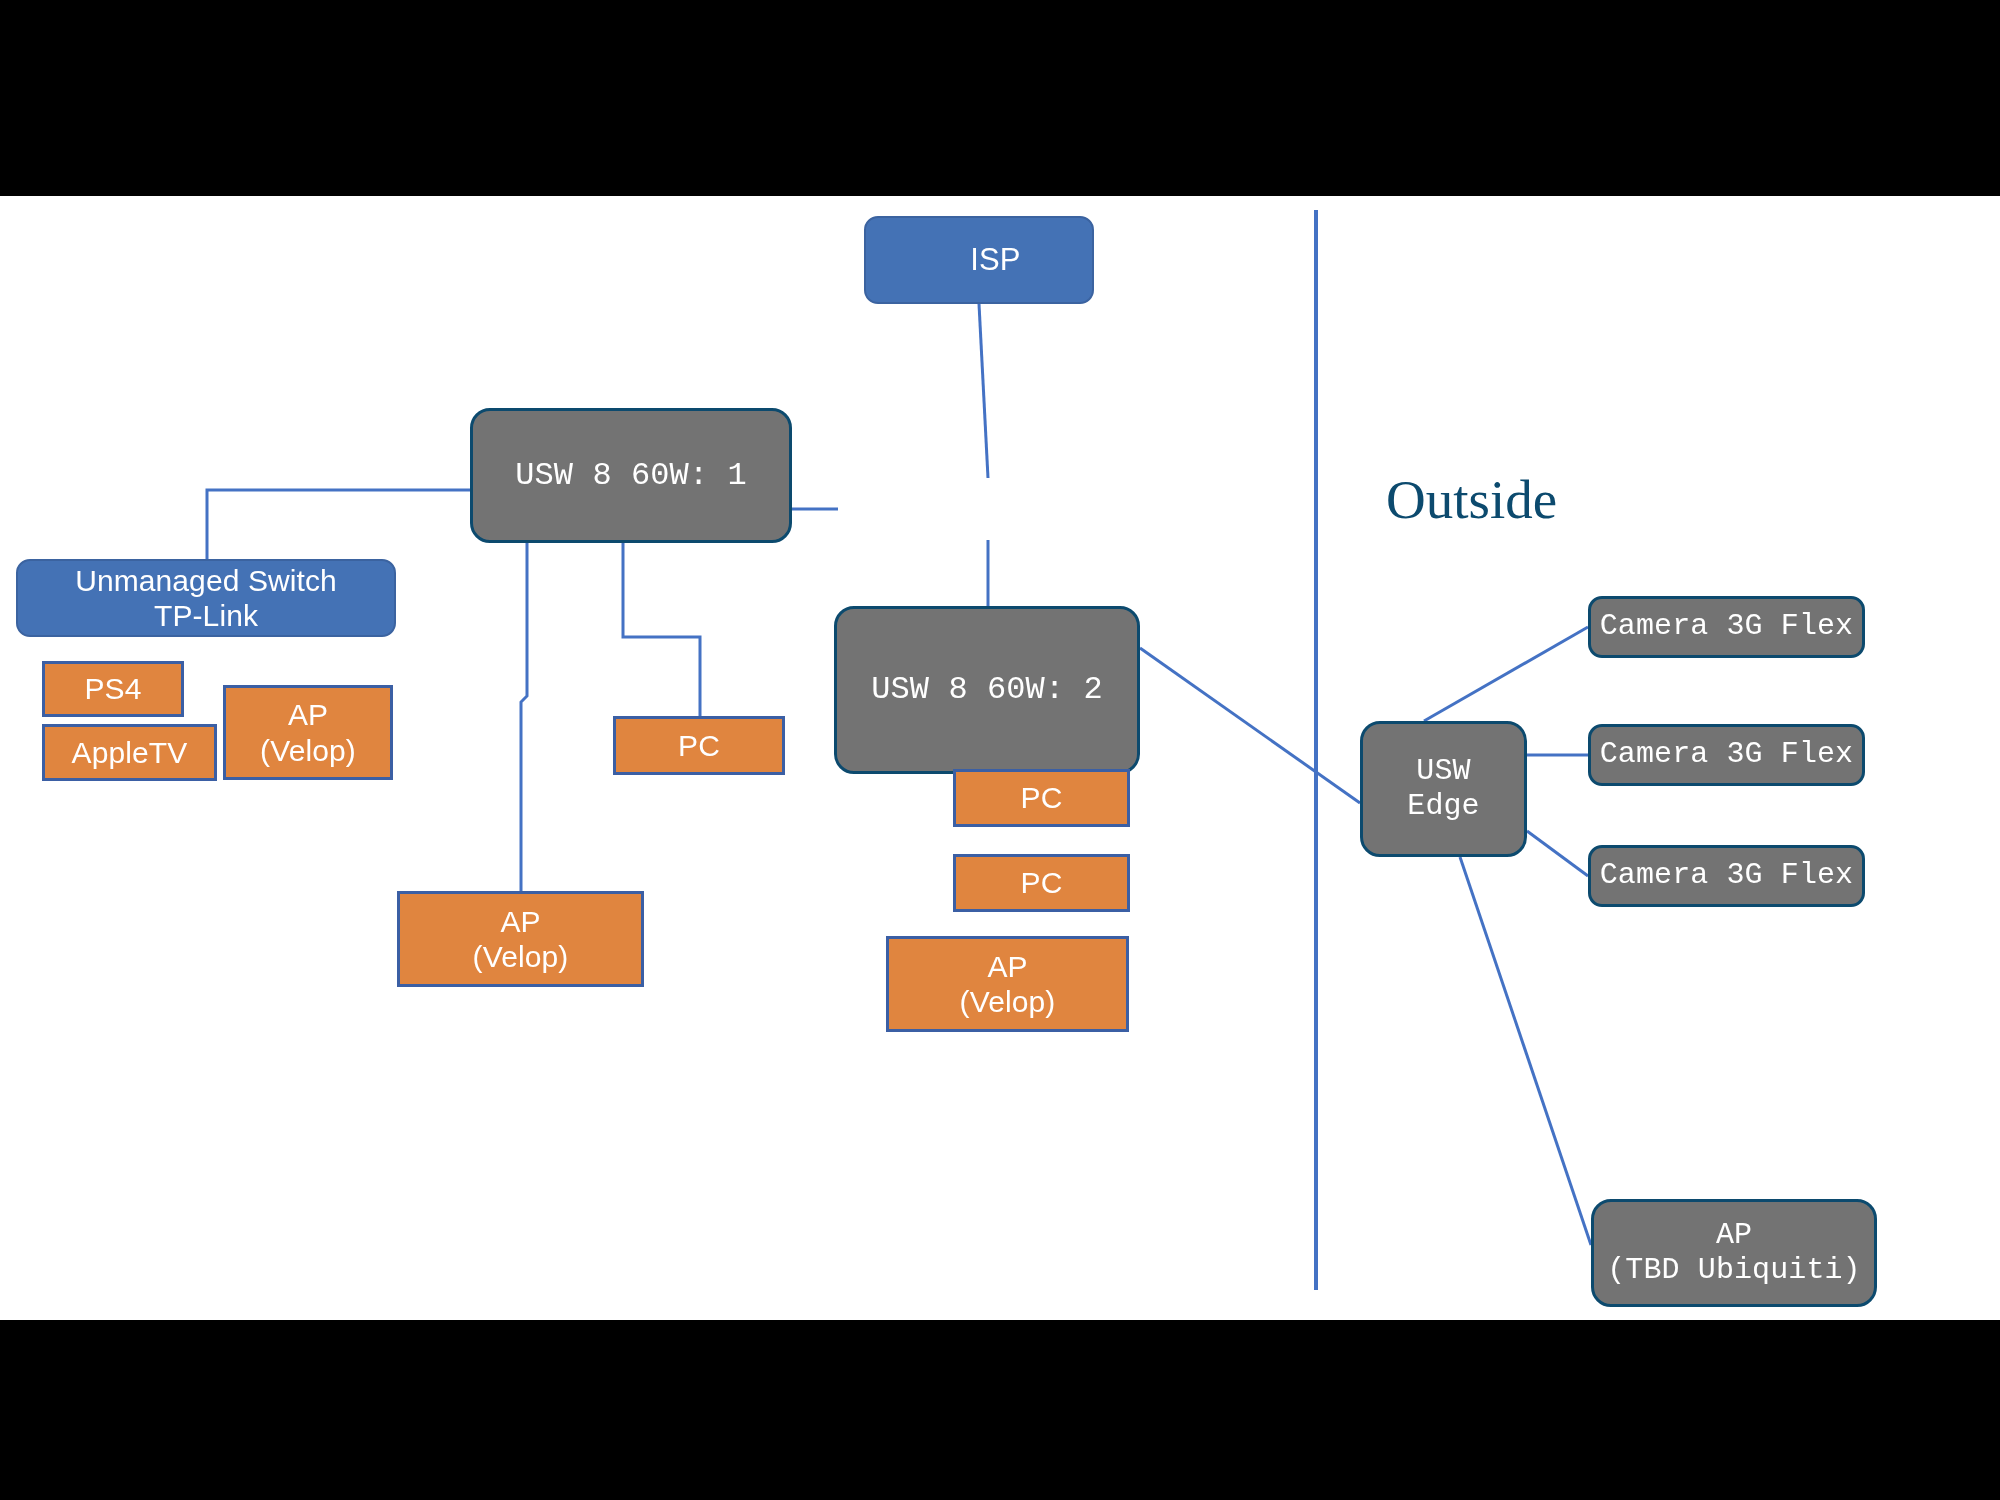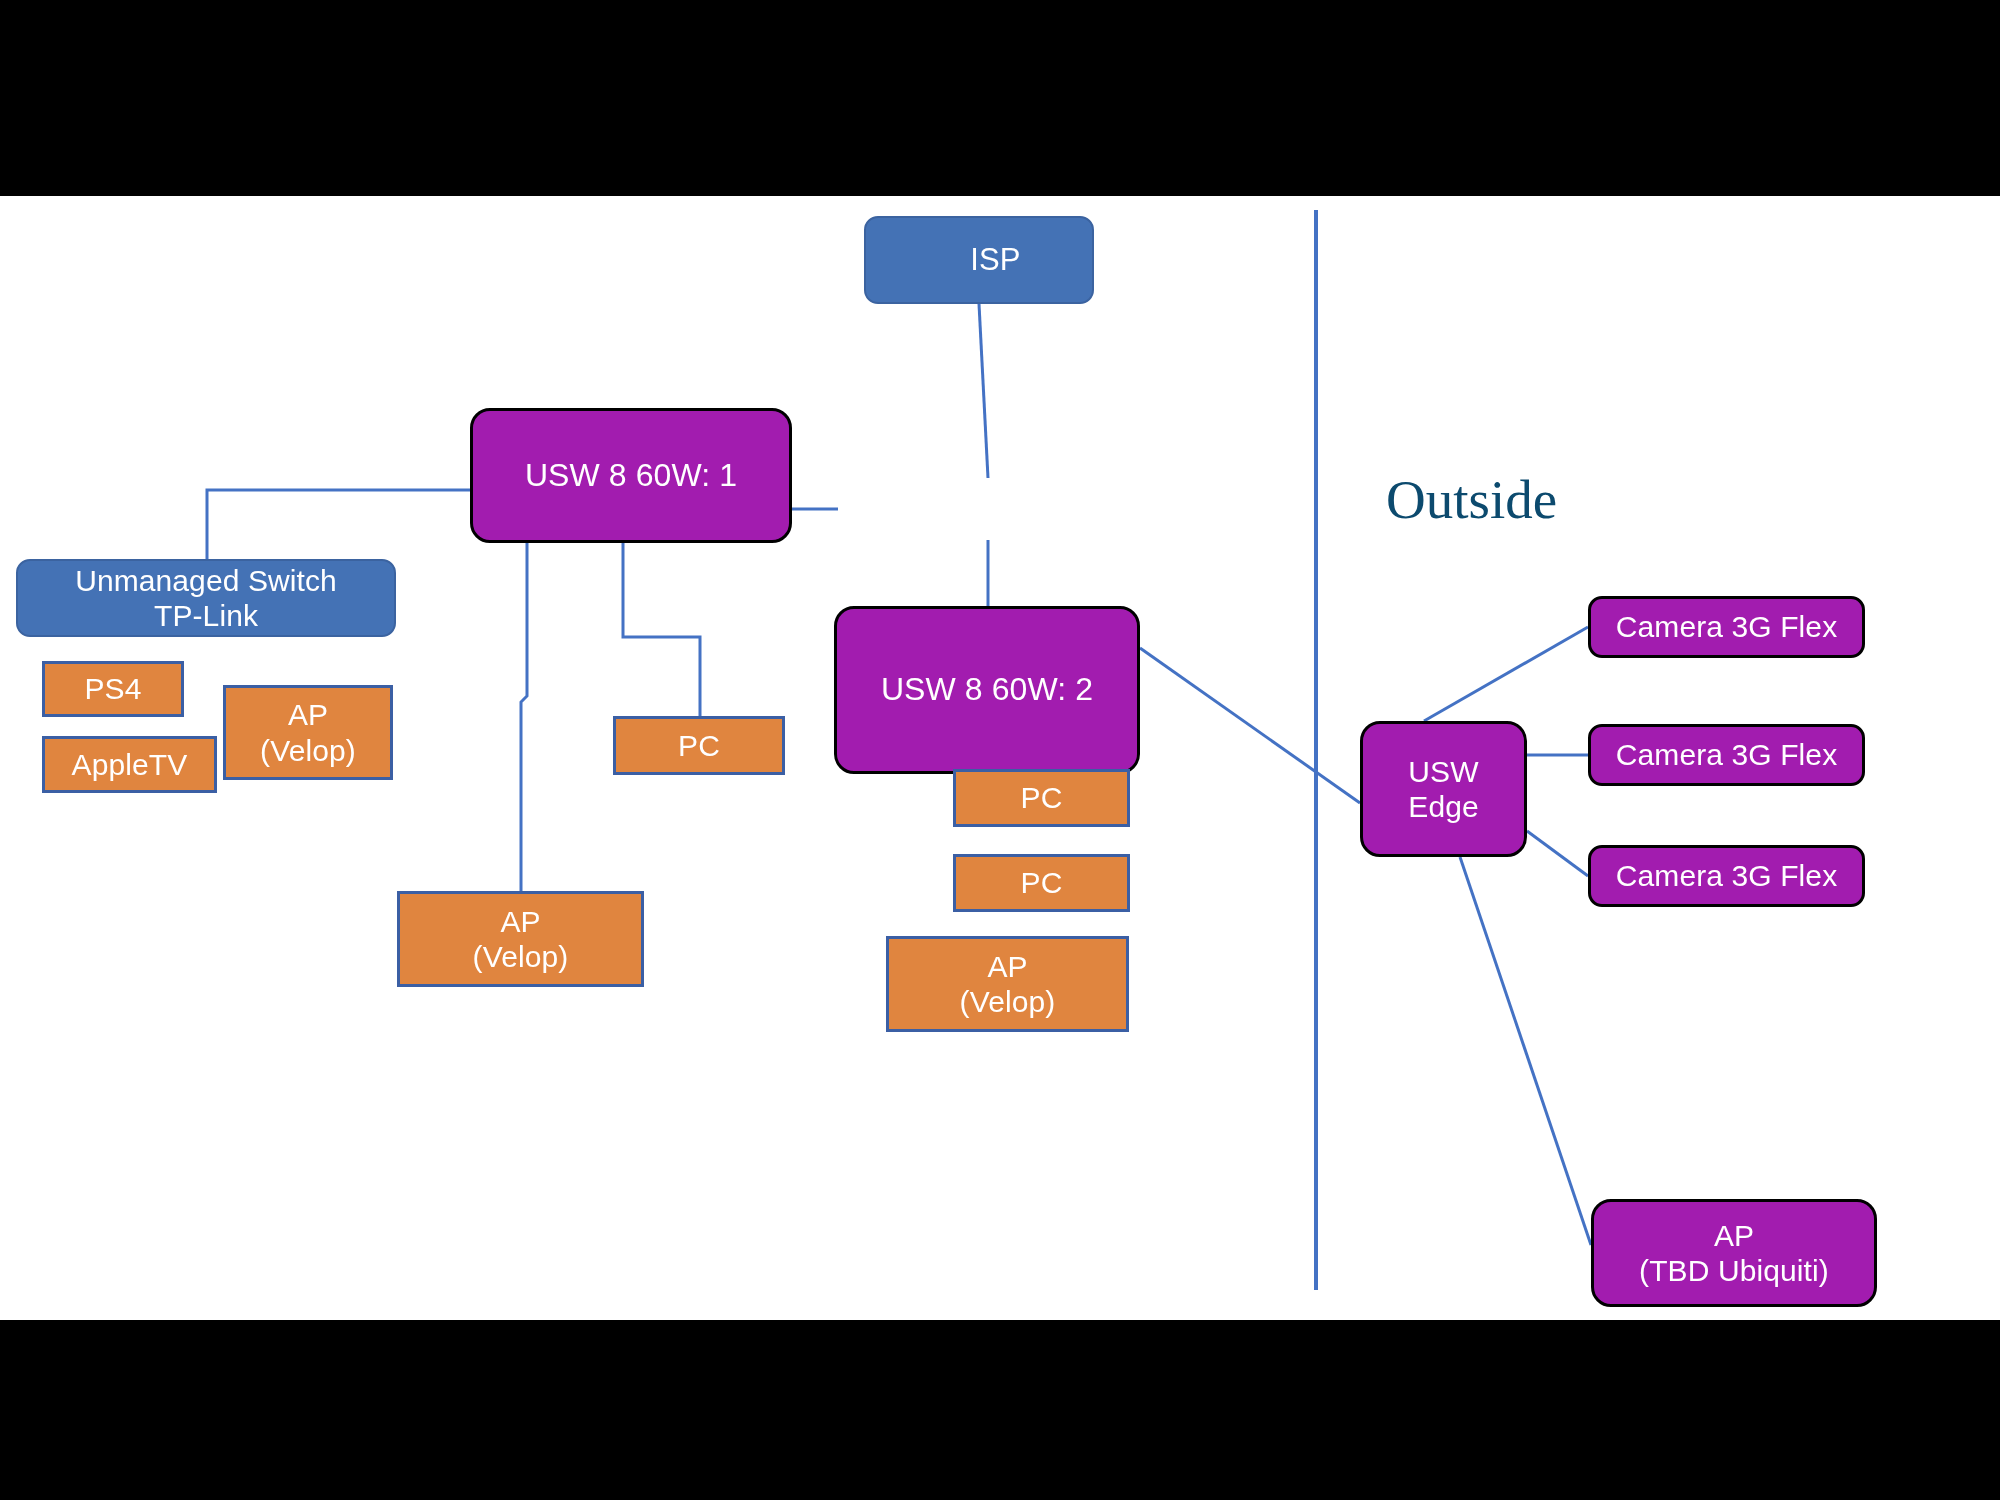--- a/index.html
+++ b/index.html
@@ -44,22 +44,23 @@
     line-height: 1.18;
     letter-spacing: 0.1px;
     white-space: pre-line;
     z-index: 5;
   }
   .blue {
     background: #4472b5;
     border: 2px solid #3b63a0;
   }
   .green {
-    background: #a21caf;
-    border: 3px solid #000000;
+    background: #737373;
+    border: 3px solid #0c4a6e;
+    font-family: Liberation Mono, monospace;
   }
   .orange {
     background: #e0853f;
     border: 3px solid #3b5fa4;
   }
   .rounded { border-radius: 14px; }
   .rounded-lg { border-radius: 20px; }
   .square { border-radius: 0; }
   .region-label {
     position: absolute;
@@ -108,21 +109,21 @@
     </svg>
 
     <div class="region-label" style="left:1386px; top:276px;">Outside</div>
 
     <div class="node blue rounded" style="left:864px;  top:20px;   width:230px; height:88px;  font-size:31px;padding-left:33px;">ISP</div>
     <div class="node green rounded-lg" style="left:470px; top:212px; width:322px; height:135px; font-size:32px;">USW 8 60W: 1</div>
     <div class="node green rounded-lg" style="left:834px; top:410px; width:306px; height:168px; font-size:32px;">USW 8 60W: 2</div>
     <div class="node blue rounded" style="left:16px;   top:363px;  width:380px; height:78px;  font-size:30px;">Unmanaged Switch
 TP-Link</div>
     <div class="node orange square" style="left:42px;   top:465px;  width:142px; height:56px;  font-size:30px;">PS4</div>
-    <div class="node orange square" style="left:42px;   top:540px;  width:175px; height:57px;  font-size:30px;">AppleTV</div>
+    <div class="node orange square" style="left:42px;   top:528px;  width:175px; height:57px;  font-size:30px;">AppleTV</div>
     <div class="node orange square" style="left:223px;  top:489px;  width:170px; height:95px;  font-size:30px;">AP
 (Velop)</div>
     <div class="node orange square" style="left:397px;  top:695px;  width:247px; height:96px;  font-size:30px;">AP
 (Velop)</div>
     <div class="node orange square" style="left:613px;  top:520px;  width:172px; height:59px;  font-size:30px;">PC</div>
     <div class="node orange square" style="left:953px;  top:573px;  width:177px; height:58px;  font-size:30px;">PC</div>
     <div class="node orange square" style="left:953px;  top:658px;  width:177px; height:58px;  font-size:30px;">PC</div>
     <div class="node orange square" style="left:886px;  top:740px;  width:243px; height:96px;  font-size:30px;">AP
 (Velop)</div>
     <div class="node green rounded-lg" style="left:1360px; top:525px; width:167px; height:136px; font-size:30px;">USW

